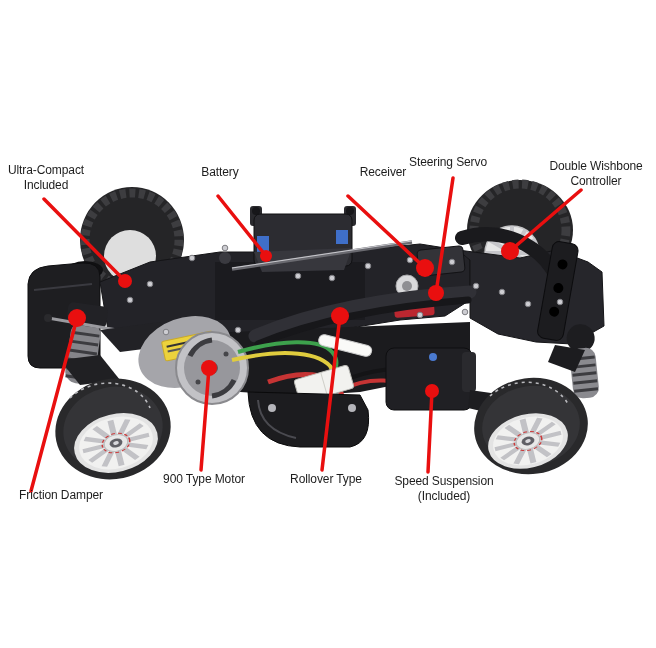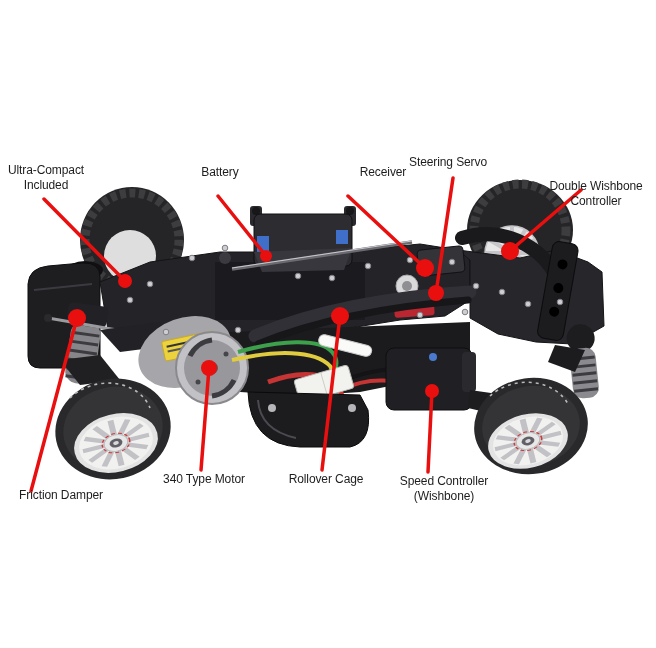--- a/index.html
+++ b/index.html
@@ -232,32 +232,32 @@
       </div>
       <div class="callout-label" style="left: 220px; top: 165px; color: rgb(29, 29, 29);">
         <div>Battery</div>
       </div>
       <div class="callout-label" style="left: 349px; top: 165px; color: rgb(29, 29, 29); margin-left: 34px;">
         <div>Receiver</div>
       </div>
       <div class="callout-label" style="left: 448px; top: 155px; color: rgb(29, 29, 29);">
         <div>Steering Servo</div>
       </div>
-      <div class="callout-label" style="left: 596px; top: 159px; color: rgb(29, 29, 29); margin-top: 20px;">
+      <div class="callout-label" style="left: 596px; top: 159px; color: rgb(29, 29, 29);">
         <div>Double Wishbone</div>
         <div>Controller</div>
       </div>
       <div class="callout-label" style="left: 61px; top: 488px; color: rgb(29, 29, 29);">
         <div>Friction Damper</div>
       </div>
       <div class="callout-label" style="left: 204px; top: 472px; color: rgb(29, 29, 29);">
-        <div>340 Type Motor</div>
+        <div>900 Type Motor</div>
       </div>
       <div class="callout-label" style="left: 326px; top: 472px; color: rgb(29, 29, 29);">
-        <div>Rollover Cage</div>
+        <div>Rollover Type</div>
       </div>
       <div class="callout-label" style="left: 444px; top: 474px; color: rgb(29, 29, 29);">
-        <div>Speed Controller</div>
-        <div>(Wishbone)</div>
+        <div>Speed Suspension</div>
+        <div>(Included)</div>
       </div>
     </div>
 
 </div>
 
 </body></html>

